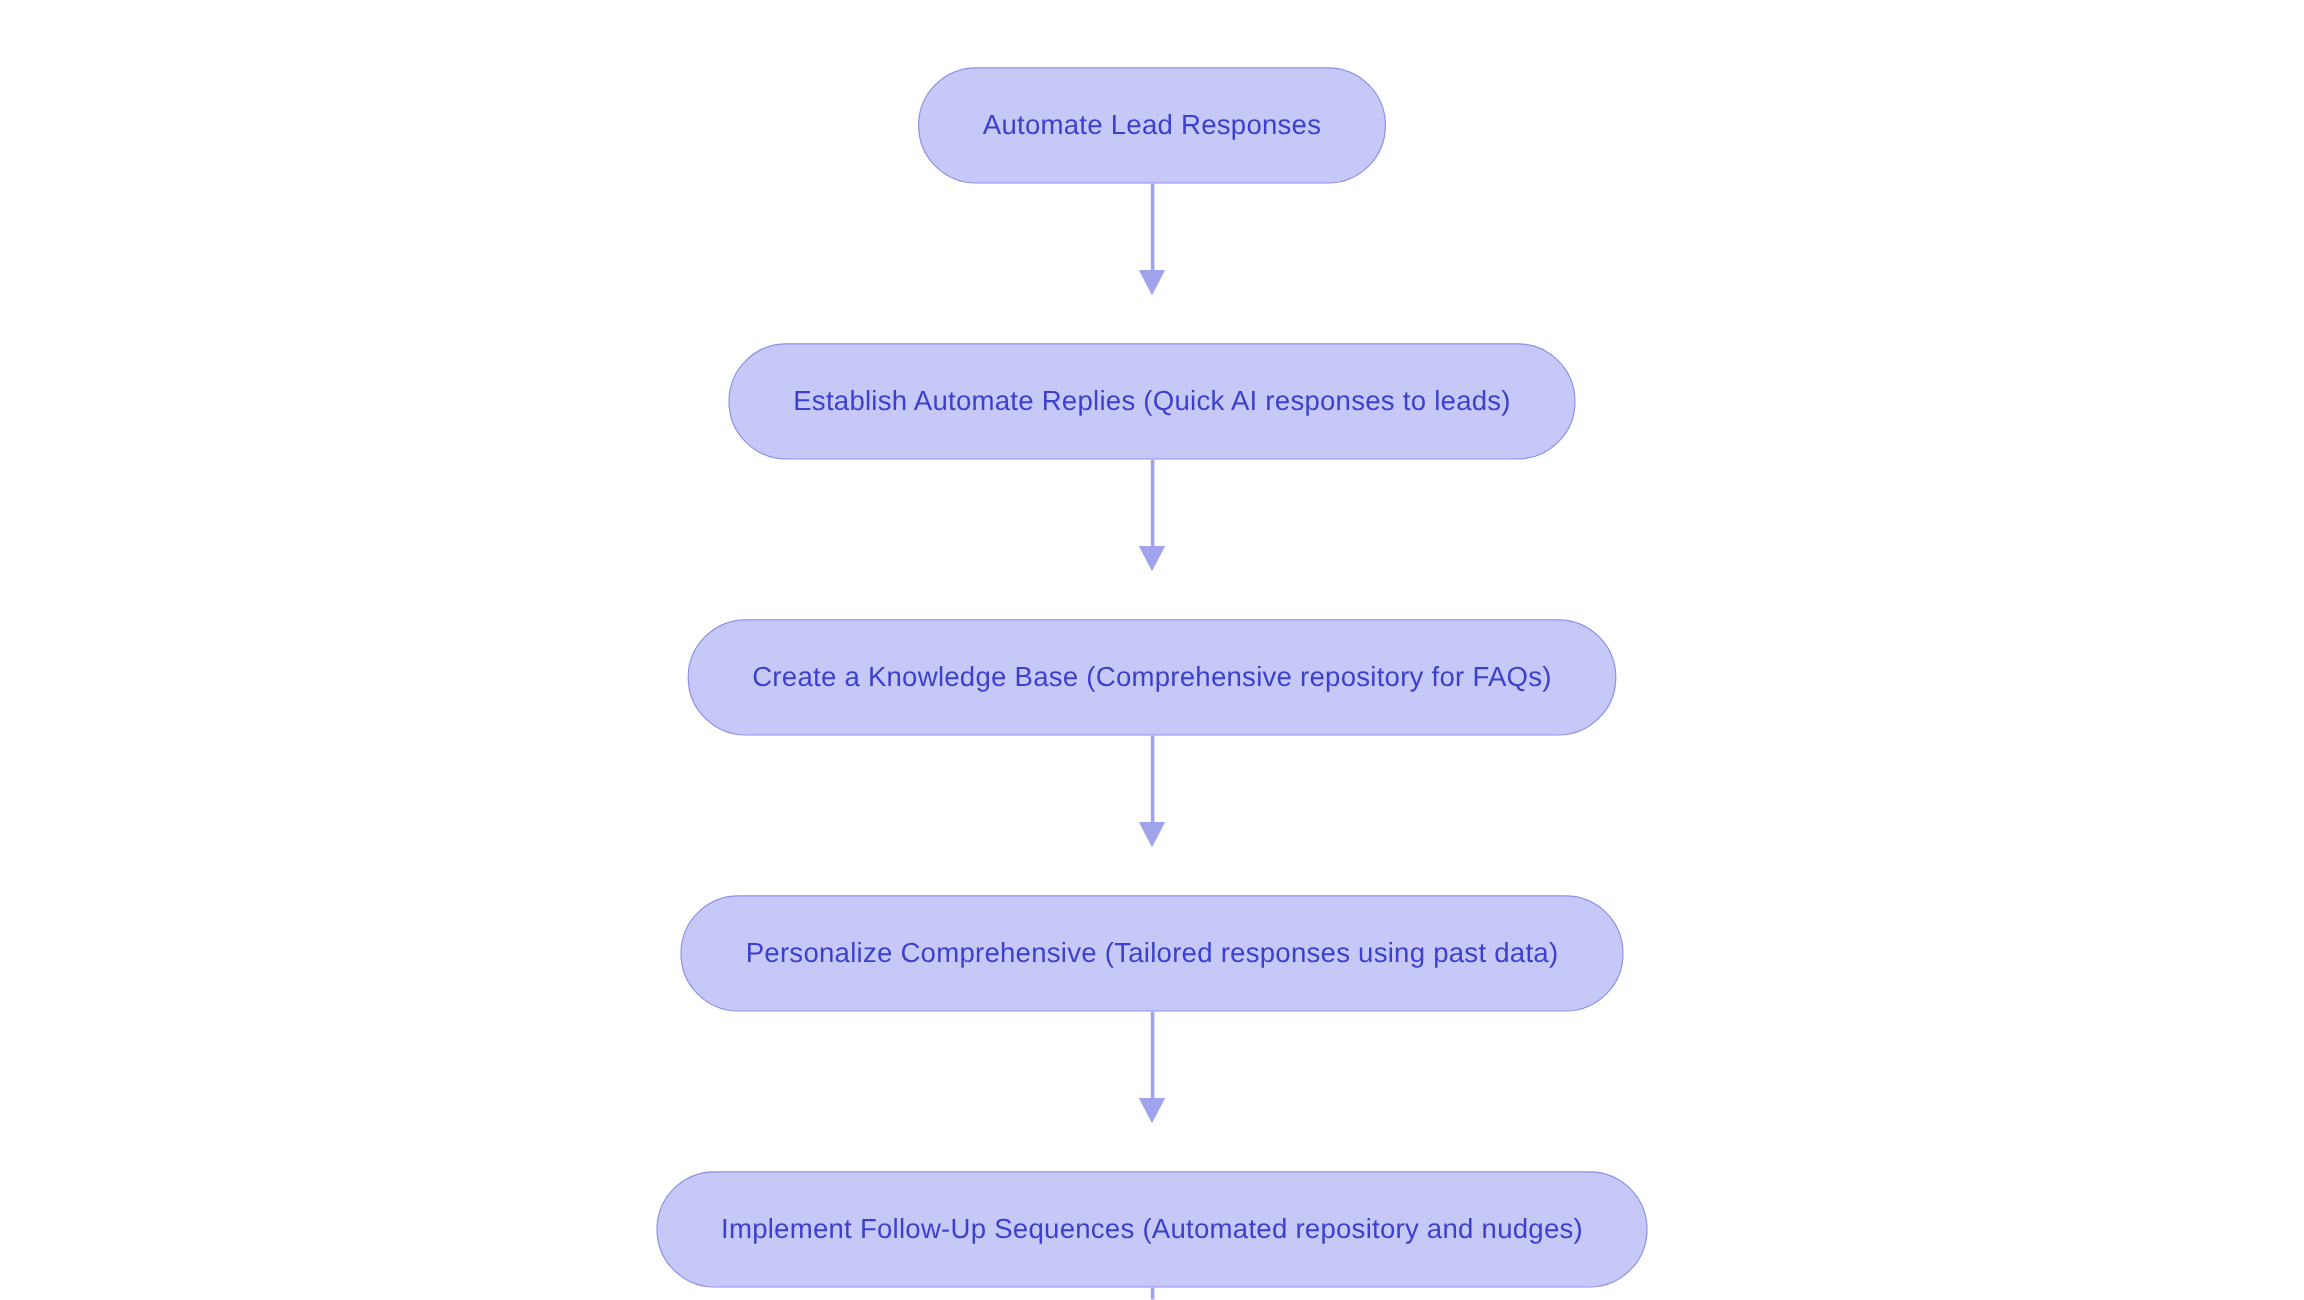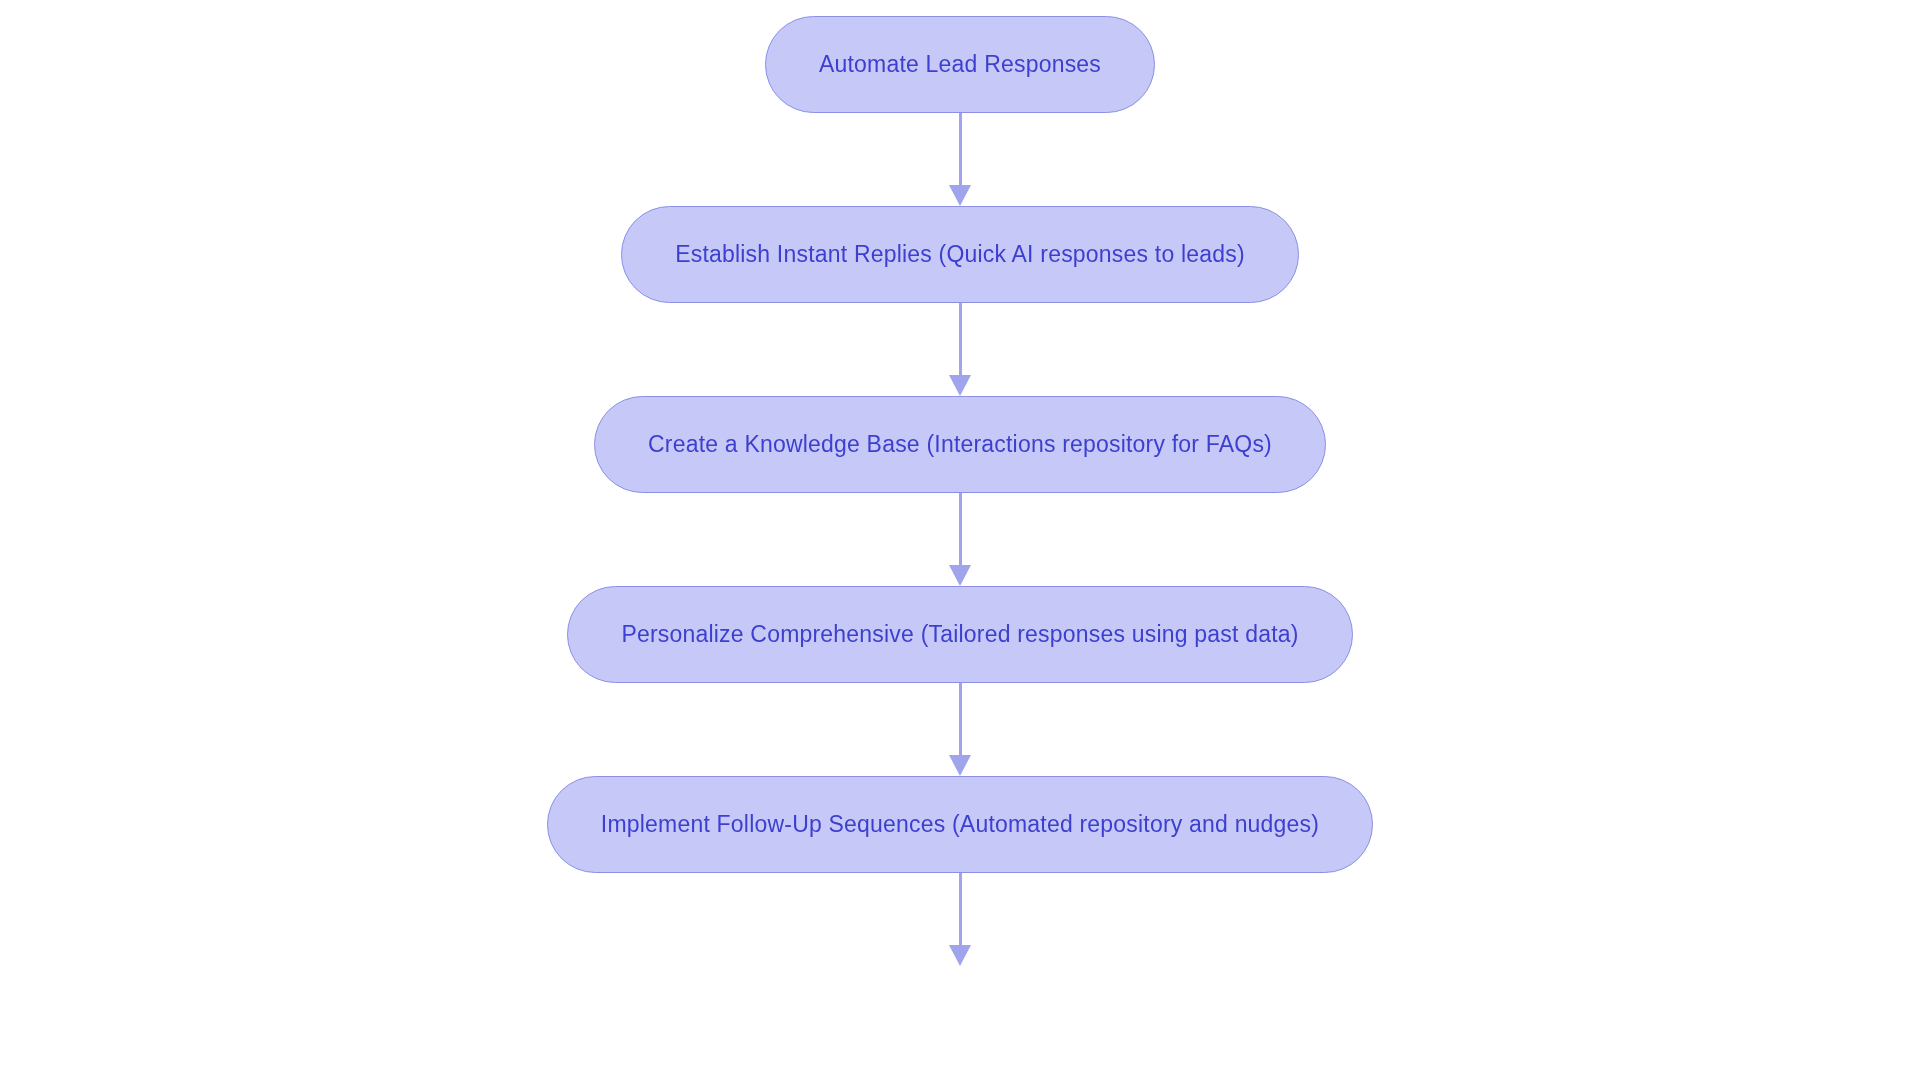--- a/index.html
+++ b/index.html
@@ -32,20 +32,21 @@
     display: flex;
     align-items: center;
     justify-content: center;
     background: var(--node-fill);
     border: 1.5px solid var(--node-border);
     border-radius: 49px;
     color: var(--node-text);
     font-size: 23px;
     letter-spacing: 0.2px;
     white-space: nowrap;
+    margin-top: 40px;
   }
   .flow-arrow {
     height: 93px;
     min-height: 93px;
     display: flex;
     flex-direction: column;
     align-items: center;
   }
   .flow-arrow .shaft {
     width: 3px;
@@ -65,28 +66,28 @@
 
 <div class="flowchart">
 
   <div class="flow-node">Automate Lead Responses</div>
 
   <div class="flow-arrow">
     <div class="shaft"></div>
     <div class="head"></div>
   </div>
 
-  <div class="flow-node">Establish Instant Replies (Quick AI responses to leads)</div>
+  <div class="flow-node">Establish Automate Replies (Quick AI responses to leads)</div>
 
   <div class="flow-arrow">
     <div class="shaft"></div>
     <div class="head"></div>
   </div>
 
-  <div class="flow-node">Create a Knowledge Base (Interactions repository for FAQs)</div>
+  <div class="flow-node">Create a Knowledge Base (Comprehensive repository for FAQs)</div>
 
   <div class="flow-arrow">
     <div class="shaft"></div>
     <div class="head"></div>
   </div>
 
   <div class="flow-node">Personalize Comprehensive (Tailored responses using past data)</div>
 
   <div class="flow-arrow">
     <div class="shaft"></div>

